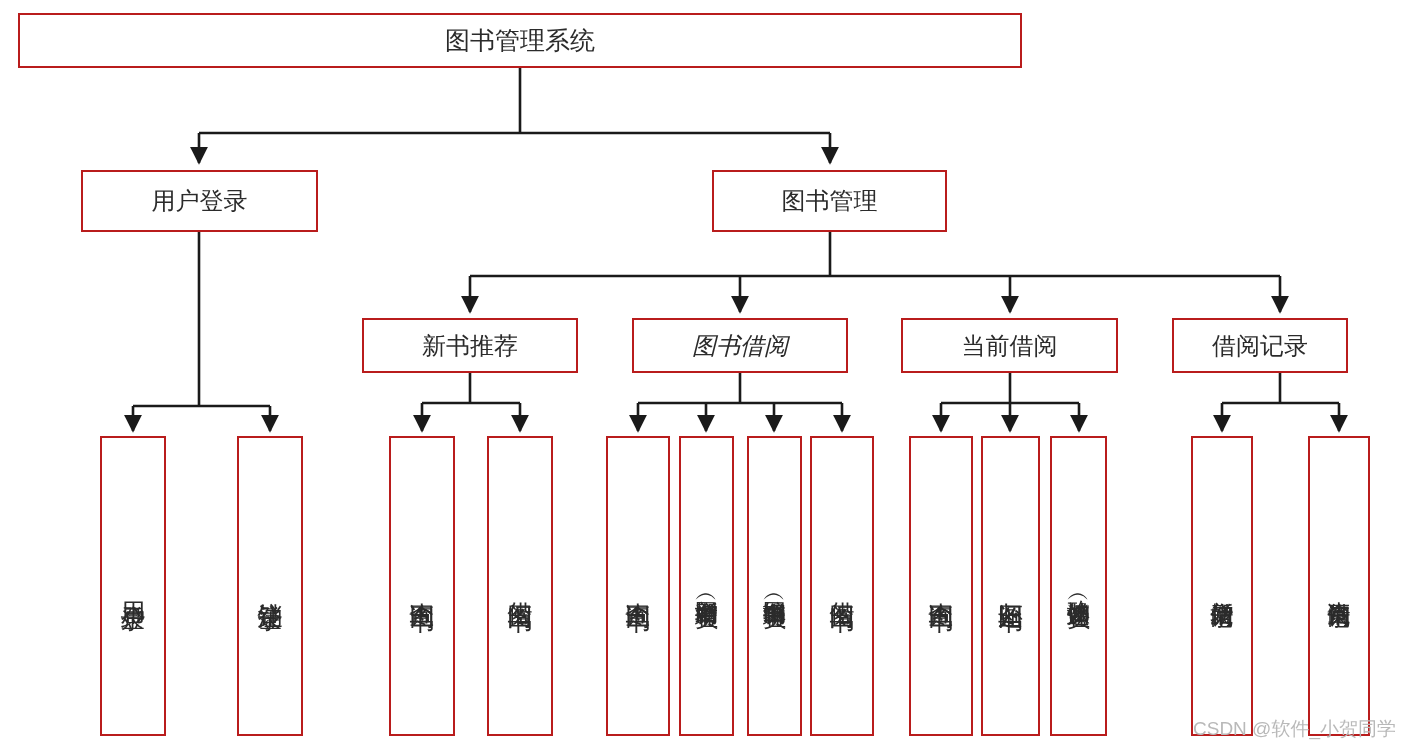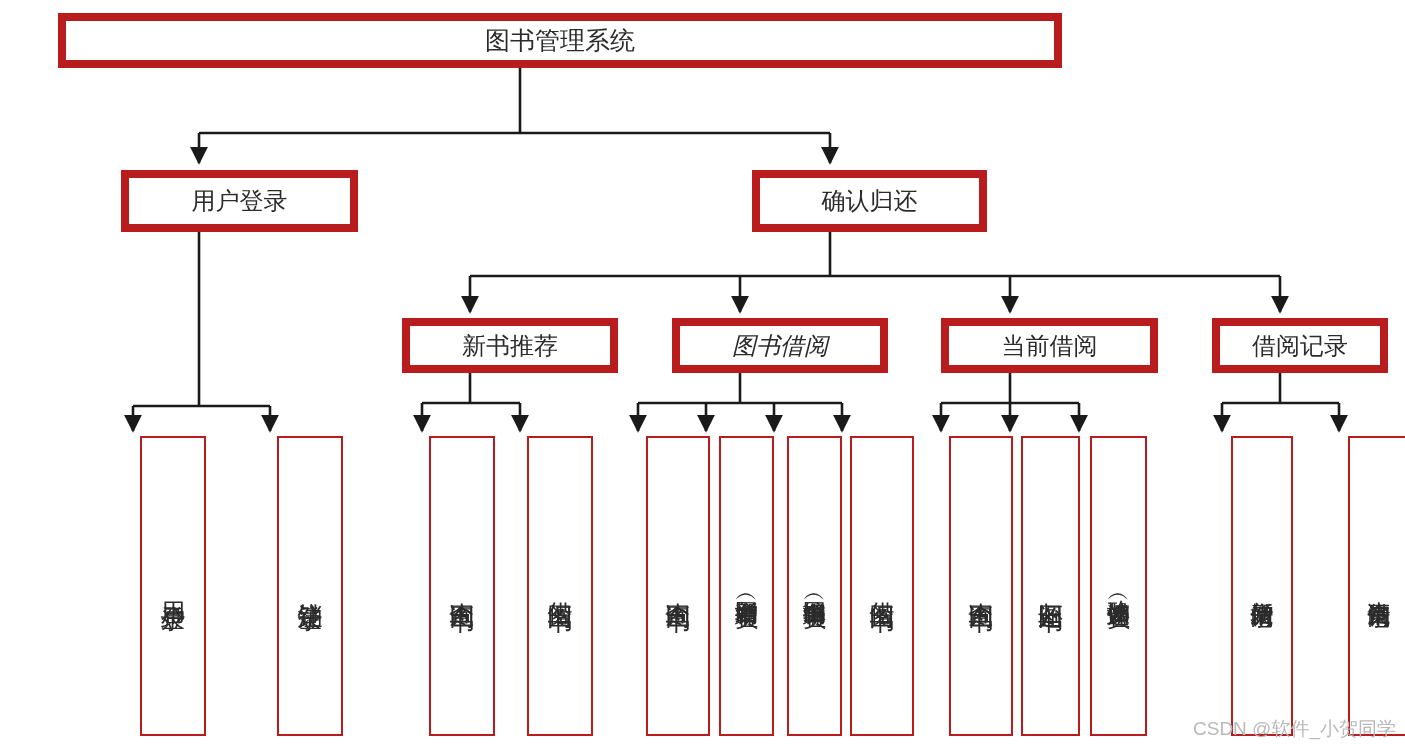--- a/index.html
+++ b/index.html
@@ -22,26 +22,25 @@
     left: 0;
     top: 0;
     width: 1405px;
     height: 747px;
     pointer-events: none;
   }
   .node {
     position: absolute;
     box-sizing: border-box;
     background: #ffffff;
-    border: 8px solid #b91c1c;
+    border: 2px solid #b91c1c;
     display: flex;
     align-items: center;
     justify-content: center;
     z-index: 2;
-    margin-left: 40px;
   }
   .node .label {
     color: #2b2b2b;
     text-align: center;
     line-height: 1.15;
     white-space: nowrap;
   }
   .node.root .label { font-size: 25px; }
   .node.lvl2 .label { font-size: 24px; }
   .node.lvl3 .label { font-size: 24px; }
@@ -127,21 +126,21 @@
 
   <div class="node root" style="left:18px; top:13px; width:1004px; height:55px;">
     <span class="label">图书管理系统</span>
   </div>
 
   <div class="node lvl2" style="left:81px; top:170px; width:237px; height:62px;">
     <span class="label">用户登录</span>
   </div>
 
   <div class="node lvl2" style="left:712px; top:170px; width:235px; height:62px;">
-    <span class="label">确认归还</span>
+    <span class="label">图书管理</span>
   </div>
 
   <div class="node lvl3" style="left:362px; top:318px; width:216px; height:55px;">
     <span class="label">新书推荐</span>
   </div>
 
   <div class="node lvl3" style="left:632px; top:318px; width:216px; height:55px;font-style:italic;">
     <span class="label">图书借阅</span>
   </div>
 

